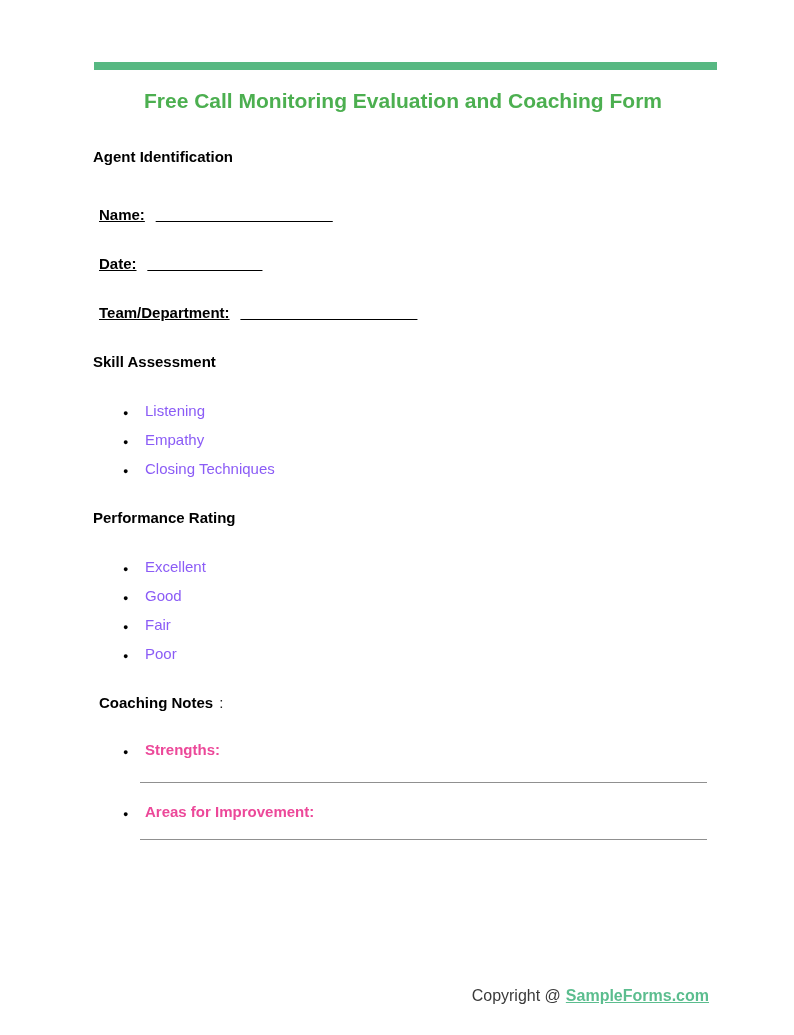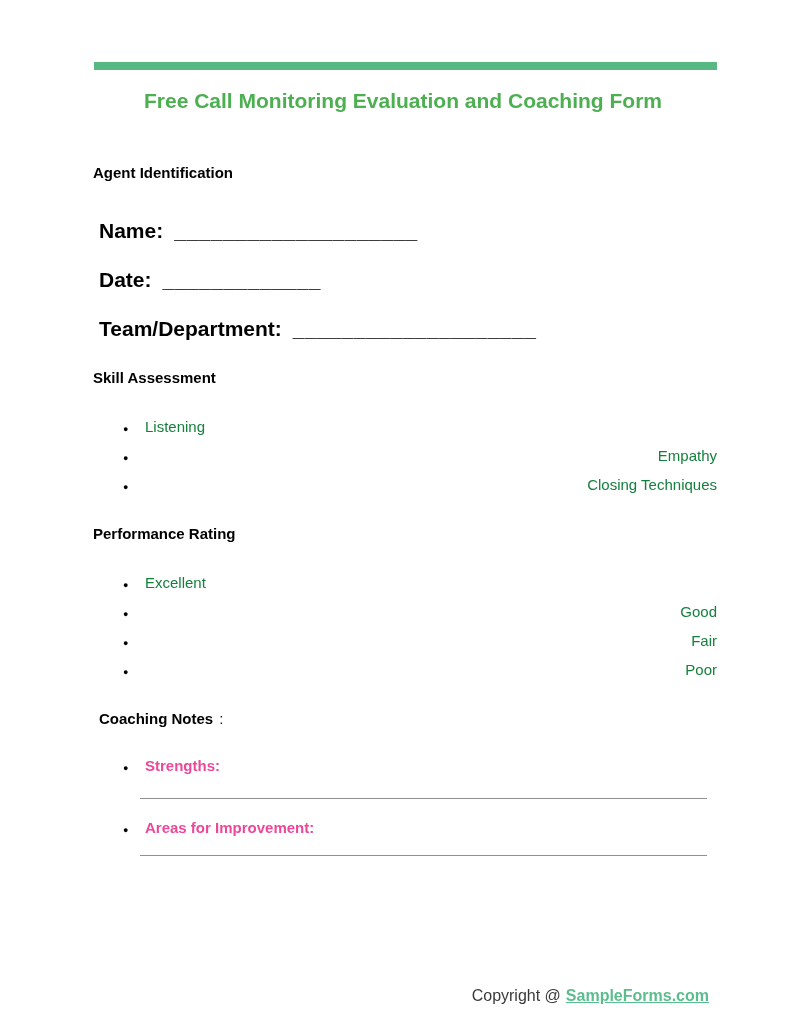--- a/index.html
+++ b/index.html
@@ -35,57 +35,58 @@
     right: 0;
     margin: 0;
     text-align: center;
     font-size: 21px;
     line-height: 26px;
     font-weight: bold;
     color: var(--title-green);
   }
   .content {
     position: absolute;
-    top: 165px;
+    top: 149px;
     left: 81px;
     width: 624px;
   }
   .content > :first-child { margin-top: 0; }
   .section-heading {
     margin: 33px 0 0 0;
     font-size: 15px;
     line-height: 16px;
     font-weight: bold;
     color: #000000;
   }
   .colon-normal { font-weight: normal; color: #222222; }
   .field {
     margin: 33px 0 0 0;
-    font-size: 21px;
+    font-size: 15px;
     line-height: 16px;
     font-weight: bold;
     color: #000000;
     white-space: nowrap;
+    text-decoration: underline;
   }
   .field.first-field { margin-top: 42px; }
   .field-label { margin-right: 5px; }
   .field-blank { letter-spacing: 0.5px; }
   .bullet-list {
     margin: 33px 0 0 0;
     padding: 0;
     list-style: none;
   }
   .bullet-list li {
     position: relative;
     padding-left: 46px;
     font-size: 15px;
     line-height: 16px;
-    color: #15803d;
+    color: #8b5cf6;
   }
-  .bullet-list li + li { margin-top: 13px; text-align: right; }
+  .bullet-list li + li { margin-top: 13px; }
   .bullet-list li::before {
     content: "\25CF";
     position: absolute;
     left: 24px;
     top: 2px;
     font-size: 9px;
     color: #000000;
   }
   .bullet-list.notes { margin-top: 31px; }
   .bullet-list.notes-2 { margin-top: 21px; }

